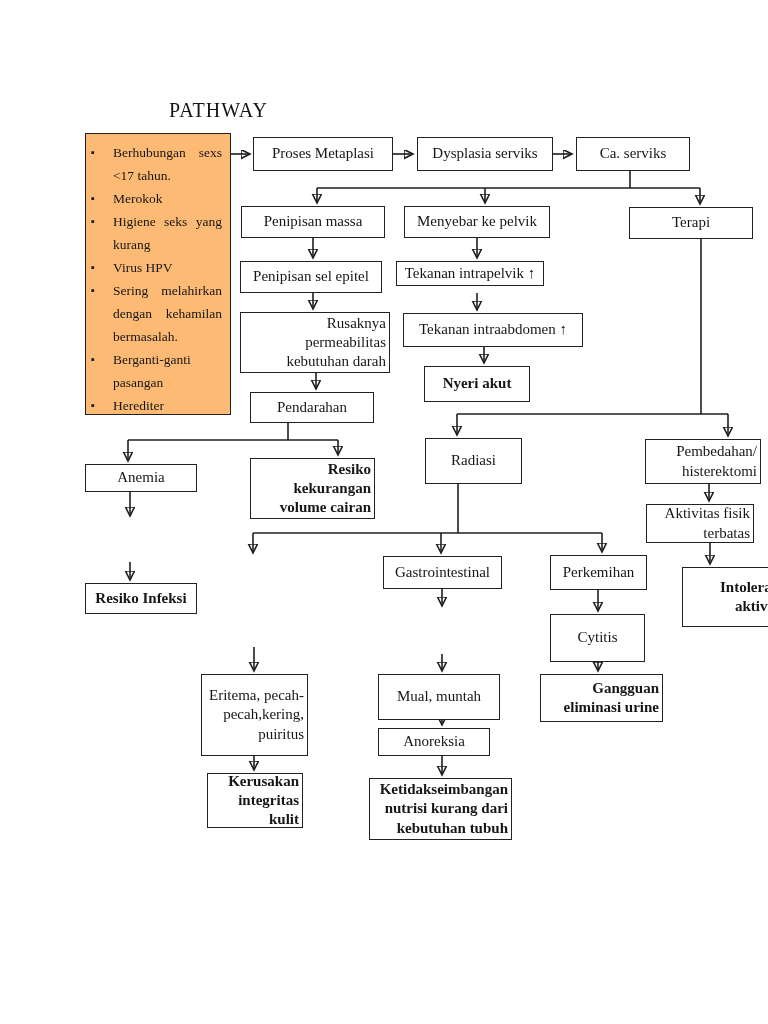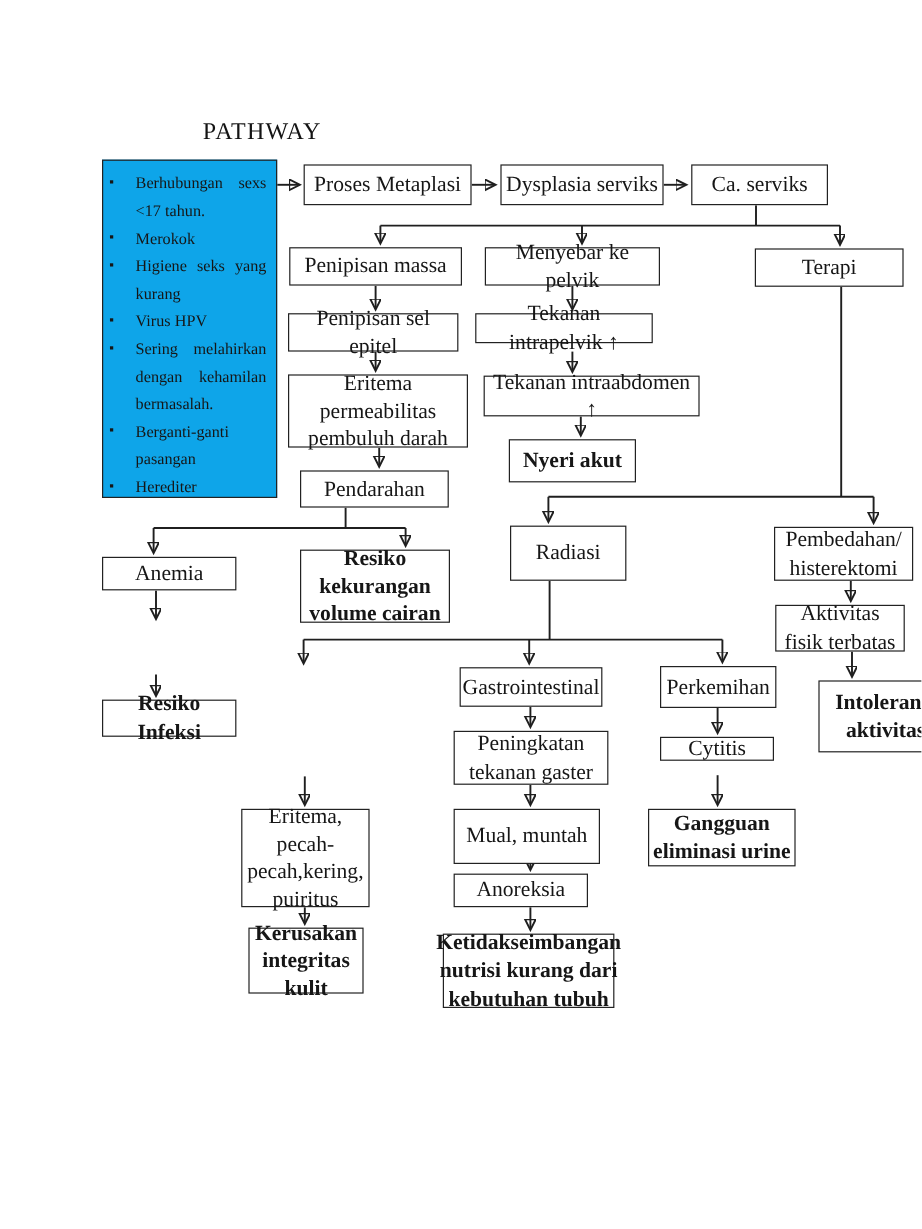--- a/index.html
+++ b/index.html
@@ -17,30 +17,30 @@
     margin:16px;color:#141414;
   }
   .connectors{position:absolute;left:0;top:0;width:768px;height:1024px;}
   .connectors path{fill:none;stroke:#1f1f1f;stroke-width:1.6;}
   .node{
     position:absolute;
     box-sizing:border-box;
     border:1.6px solid #222222;
     background:#ffffff;
     display:flex;align-items:center;justify-content:center;
-    text-align:center;
-    font-size:18px;line-height:1.28;
+    text-align:right;
+    font-size:15px;line-height:1.28;
     padding:2px 3px;
   }
   .node.bold{font-weight:700;}
   .list-box{
     position:absolute;
     box-sizing:border-box;
     border:1.8px solid #222222;
-    background:#0ea5e9;
+    background:#fdba74;
     left:85px;top:133px;width:146px;height:282px;
     padding:7px 8px 4px 2px;
   }
   .list-box ul{
     margin:0;padding:0;list-style:none;
     font-size:13.5px;line-height:23px;
   }
   .list-box li{
     position:relative;
     padding-left:25px;
@@ -153,21 +153,21 @@
     </div>
 
   <div class="node" style="left:240px;top:261px;width:142px;height:32px">
       <span>Penipisan sel epitel</span>
     </div>
   <div class="node" style="left:396px;top:261px;width:148px;height:25px">
       <span>Tekanan intrapelvik ↑</span>
     </div>
 
   <div class="node" style="left:240px;top:312px;width:150px;height:61px">
-      <span>Eritema permeabilitas pembuluh darah</span>
+      <span>Rusaknya permeabilitas kebutuhan darah</span>
     </div>
   <div class="node" style="left:403px;top:313px;width:180px;height:34px">
       <span>Tekanan intraabdomen ↑</span>
     </div>
 
   <div class="node bold" style="left:424px;top:366px;width:106px;height:36px">
       <span>Nyeri akut</span>
     </div>
   <div class="node" style="left:250px;top:392px;width:124px;height:31px">
       <span>Pendarahan</span>
@@ -199,24 +199,21 @@
   <div class="node" style="left:383px;top:556px;width:119px;height:33px">
       <span>Gastrointestinal</span>
     </div>
   <div class="node" style="left:550px;top:555px;width:97px;height:35px">
       <span>Perkemihan</span>
     </div>
 
   <div class="node" style="left:201px;top:674px;width:107px;height:82px">
       <span>Eritema, pecah- pecah,kering, puiritus</span>
     </div>
-  <div class="node" style="left:378px;top:609px;width:129px;height:45px">
-      <span>Peningkatan tekanan gaster</span>
-    </div>
-  <div class="node" style="left:550px;top:614px;width:95px;height:20px">
+  <div class="node" style="left:550px;top:614px;width:95px;height:48px">
       <span>Cytitis</span>
     </div>
 
   <div class="node bold" style="left:207px;top:773px;width:96px;height:55px">
       <span>Kerusakan integritas kulit</span>
     </div>
   <div class="node" style="left:378px;top:674px;width:122px;height:46px">
       <span>Mual, muntah</span>
     </div>
   <div class="node bold" style="left:540px;top:674px;width:123px;height:48px">

